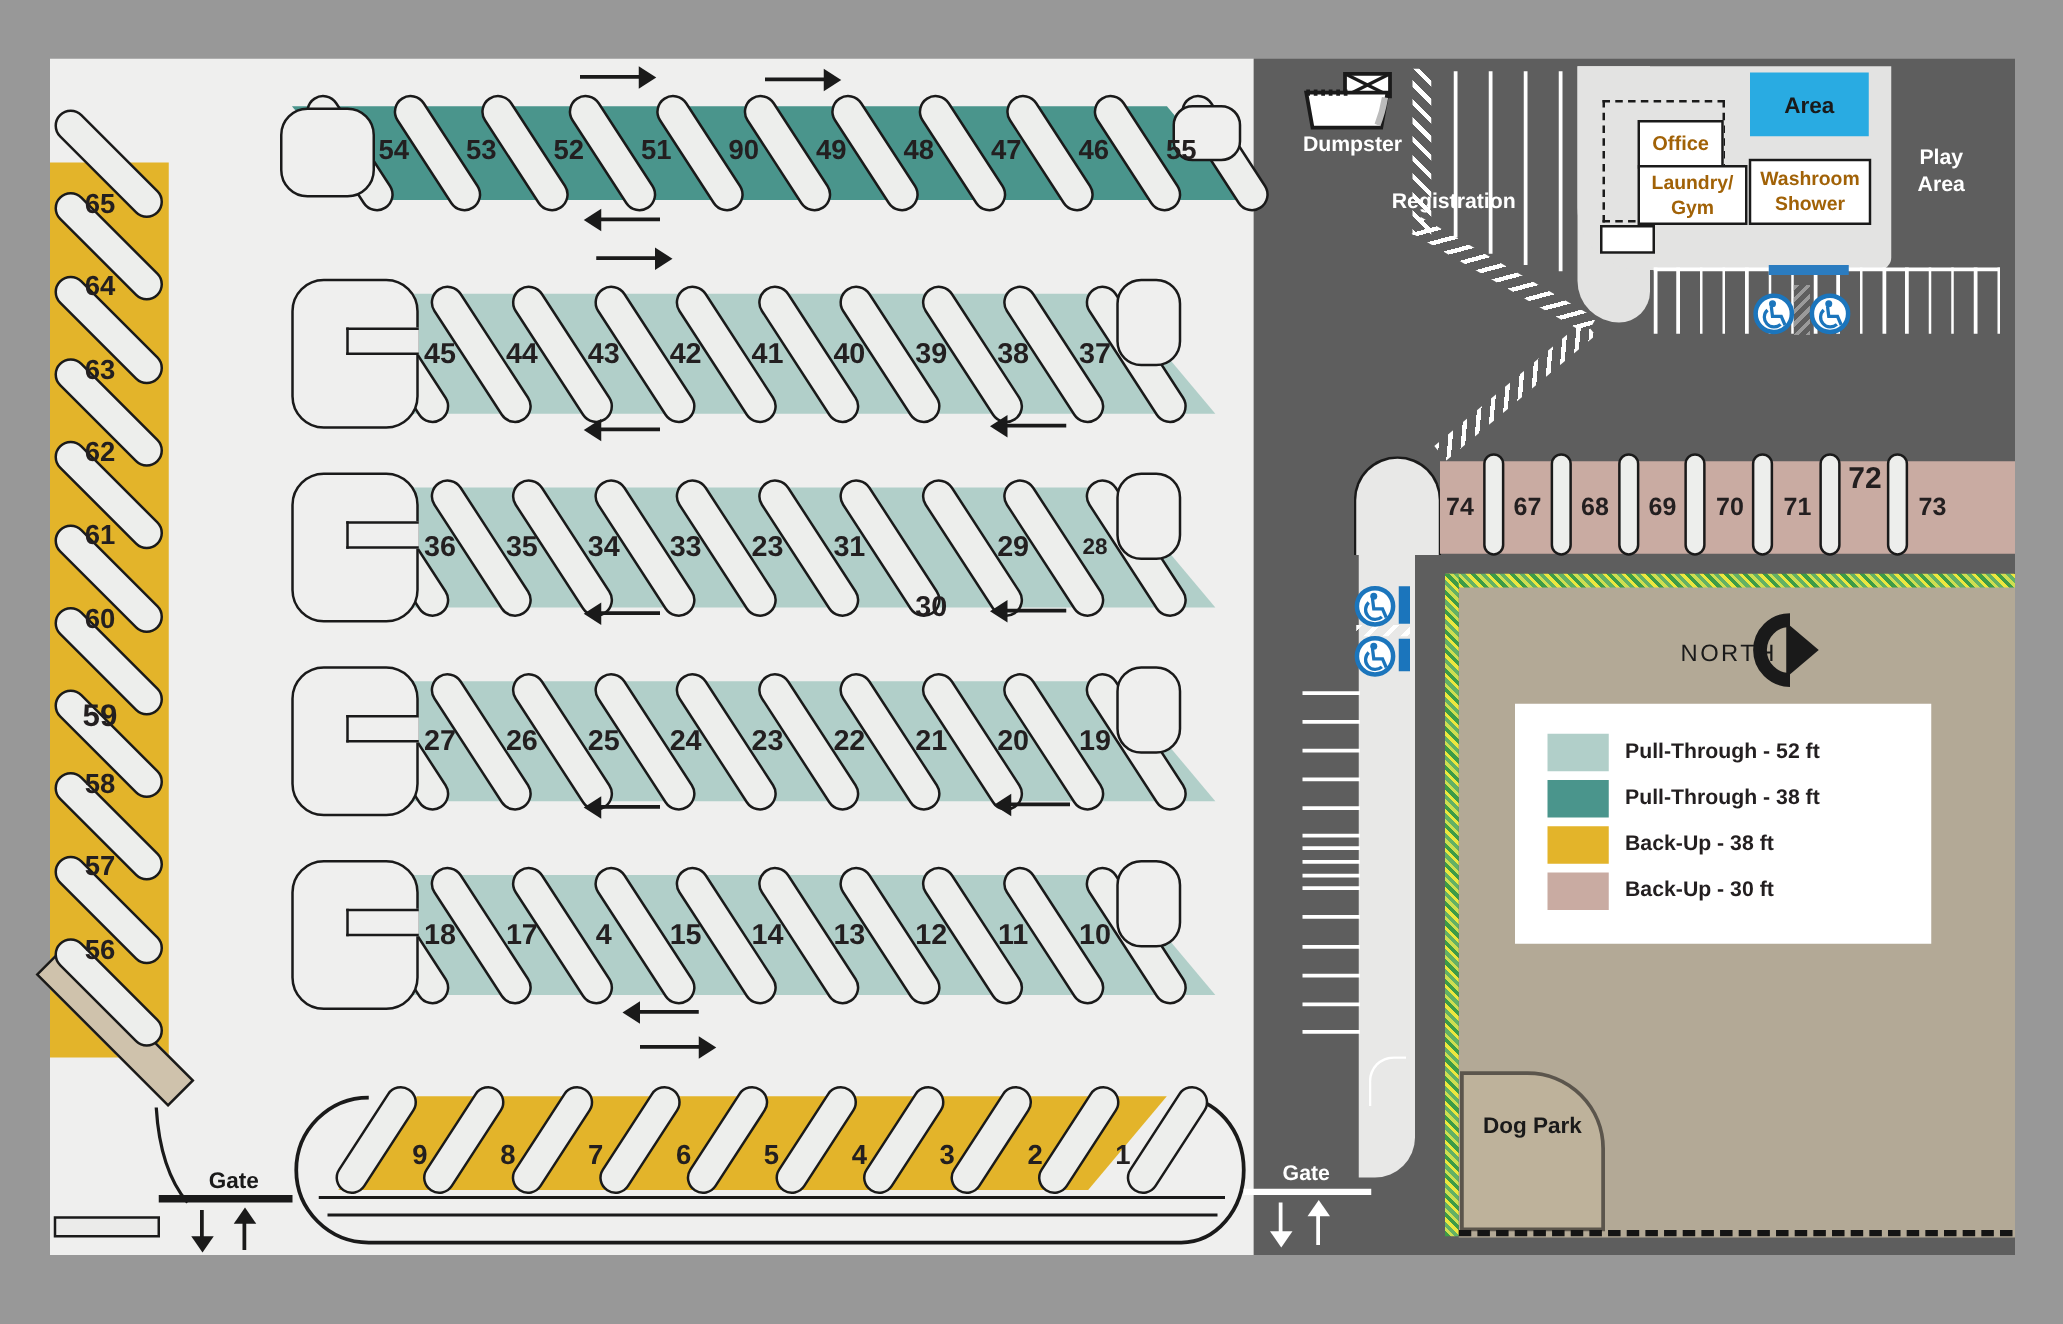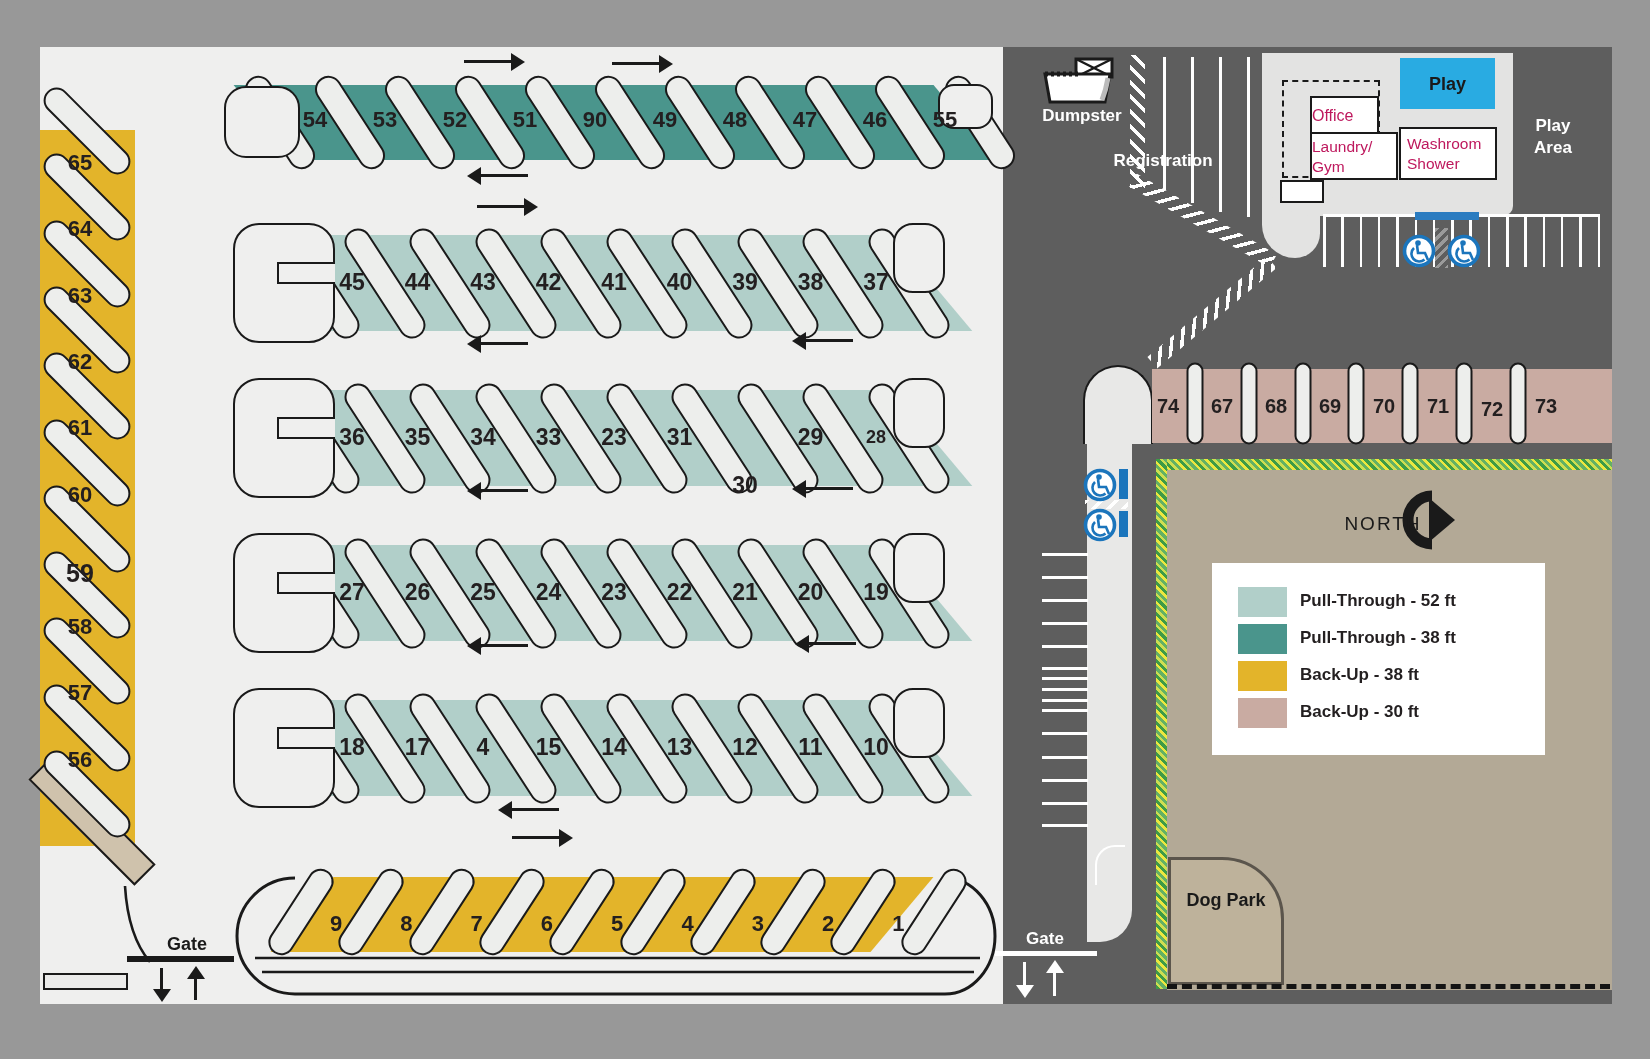--- a/index.html
+++ b/index.html
@@ -18,21 +18,21 @@
   .white{color:#fff}
   .black{color:#1a1a1a}
   .harr{position:absolute;height:3.4px;background:#1a1a1a;z-index:6}
   .harr.r::after{content:"";position:absolute;right:-13px;top:-7.5px;border:9px solid transparent;border-left:14px solid #1a1a1a;border-right:none}
   .harr.l::before{content:"";position:absolute;left:-13px;top:-7.5px;border:9px solid transparent;border-right:14px solid #1a1a1a;border-left:none}
   .varr{position:absolute;width:3.4px;z-index:7}
   .varr.down::after{content:"";position:absolute;bottom:-12px;left:-7.3px;border:9px solid transparent;border-top:13px solid currentColor;border-bottom:none}
   .varr.up::before{content:"";position:absolute;top:-12px;left:-7.3px;border:9px solid transparent;border-bottom:13px solid currentColor;border-top:none}
   .varr .stem{display:block;width:3.4px;height:100%;background:currentColor}
   .hedge{position:absolute;background:repeating-linear-gradient(45deg,#3d9b47 0 3px,#cede51 3px 5.5px,#63b164 5.5px 8.5px,#ece73f 8.5px 11px);z-index:3}
-  .box{position:absolute;background:#fff;border:2.6px solid #1a1a1a;z-index:5;text-align:left;font-weight:normal;color:#be185d}
+  .box{position:absolute;background:#fff;border:2.6px solid #1a1a1a;z-index:5;text-align:center;font-weight:bold;color:#a16207}
   svg{position:absolute;z-index:6;overflow:visible}
 </style>
 </head>
 <body>
 
 <div id="stage">
 
   <div class="abs" style="left:40px;top:47px;width:963px;height:957px;background:#efefee;z-index:0"></div>
   <div class="abs" style="left:1003px;top:47px;width:609px;height:957px;background:#5e5e5e;z-index:0"></div>
 
@@ -57,21 +57,21 @@
       <div style="position: absolute; left: 88px; top: 65px; font-size: 17px; font-weight: bold; color: rgb(35, 31, 32);">Pull-Through - 38 ft</div>
       <div style="position: absolute; left: 26px; top: 98px; width: 49px; height: 30px; background: rgb(227, 180, 42);"></div>
       <div style="position: absolute; left: 88px; top: 102px; font-size: 17px; font-weight: bold; color: rgb(35, 31, 32);">Back-Up - 38 ft</div>
       <div style="position: absolute; left: 26px; top: 135px; width: 49px; height: 30px; background: rgb(201, 171, 162);"></div>
       <div style="position: absolute; left: 88px; top: 139px; font-size: 17px; font-weight: bold; color: rgb(35, 31, 32);">Back-Up - 30 ft</div>
     </div>
 
   <div class="abs" style="left:1262px;top:53px;width:58px;height:205px;background:#e3e3e2;border-radius:0 0 30px 40px;z-index:1"></div>
   <div class="abs" style="left:1262px;top:53px;width:251px;height:163px;background:#e3e3e2;border-radius:0 0 10px 50px;z-index:1"></div>
   <div class="abs" style="left:1400px;top:58px;width:95px;height:51px;background:#29abe2;z-index:4"></div>
-  <div class="lbl black" style="left:1400px;top:74px;width:95px;font-size:18px;text-align:center">Play</div>
+  <div class="lbl black" style="left:1400px;top:74px;width:95px;font-size:18px;text-align:center">Area</div>
   <div class="abs" style="left:1282px;top:80px;width:98px;height:98px;border:2.6px dashed #1a1a1a;z-index:3"></div>
   <div class="box" style="left:1310px;top:96px;width:69px;height:39px;font-size:16px;line-height:35px">Office</div>
   <div class="box" style="left:1310px;top:132px;width:88px;height:48px;font-size:15.5px;line-height:20px;padding-top:3px">Laundry/ Gym</div>
   <div class="box" style="left:1399px;top:127px;width:98px;height:53px;font-size:15.5px;line-height:20px;padding:5px 6px 0 6px">Washroom Shower</div>
   <div class="box" style="left:1280px;top:180px;width:44px;height:23px"></div>
   <div class="lbl white" style="left:1522px;top:115px;width:62px;font-size:17px;text-align:center;line-height:22px">Play Area</div>
 
   <div class="wline" style="left:1163px;top:57px;width:2.6px;height:133px"></div>
   <div class="wline" style="left:1191px;top:57px;width:2.6px;height:146px"></div>
   <div class="wline" style="left:1219px;top:57px;width:2.6px;height:155px"></div>
@@ -300,21 +300,21 @@
     <div class="cap" style="left: 1315.4px; top: 394.5px; width: 82px; height: 17px; transform: rotate(90deg);"></div>
     <div class="cap" style="left: 1369.2px; top: 394.5px; width: 82px; height: 17px; transform: rotate(90deg);"></div>
     <div class="cap" style="left: 1423px; top: 394.5px; width: 82px; height: 17px; transform: rotate(90deg);"></div>
     <div class="cap" style="left: 1476.8px; top: 394.5px; width: 82px; height: 17px; transform: rotate(90deg);"></div>
     <div class="num" style="left: 1142px; top: 393px; width: 52px; font-size: 20px;">74</div>
     <div class="num" style="left: 1196px; top: 393px; width: 52px; font-size: 20px;">67</div>
     <div class="num" style="left: 1250px; top: 393px; width: 52px; font-size: 20px;">68</div>
     <div class="num" style="left: 1304px; top: 393px; width: 52px; font-size: 20px;">69</div>
     <div class="num" style="left: 1358px; top: 393px; width: 52px; font-size: 20px;">70</div>
     <div class="num" style="left: 1412px; top: 393px; width: 52px; font-size: 20px;">71</div>
-    <div class="num" style="left: 1466px; top: 396px; width: 52px; font-size: 20px;">72</div>
+    <div class="num" style="left: 1466px; top: 370px; width: 52px; font-size: 24px;">72</div>
     <div class="num" style="left: 1520px; top: 393px; width: 52px; font-size: 20px;">73</div>
     <div class="band" style="left: 40px; top: 130px; width: 95px; height: 716px; background: rgb(227, 180, 42); transform: skewX(0deg);"></div>
     <div class="cap" style="left: 31px; top: 118px; width: 112px; height: 26px; transform: rotate(45deg);"></div>
     <div class="cap" style="left: 31px; top: 184.3px; width: 112px; height: 26px; transform: rotate(45deg);"></div>
     <div class="cap" style="left: 31px; top: 250.6px; width: 112px; height: 26px; transform: rotate(45deg);"></div>
     <div class="cap" style="left: 31px; top: 316.9px; width: 112px; height: 26px; transform: rotate(45deg);"></div>
     <div class="cap" style="left: 31px; top: 383.2px; width: 112px; height: 26px; transform: rotate(45deg);"></div>
     <div class="cap" style="left: 31px; top: 449.5px; width: 112px; height: 26px; transform: rotate(45deg);"></div>
     <div class="cap" style="left: 31px; top: 515.8px; width: 112px; height: 26px; transform: rotate(45deg);"></div>
     <div class="cap" style="left: 31px; top: 582.1px; width: 112px; height: 26px; transform: rotate(45deg);"></div>

